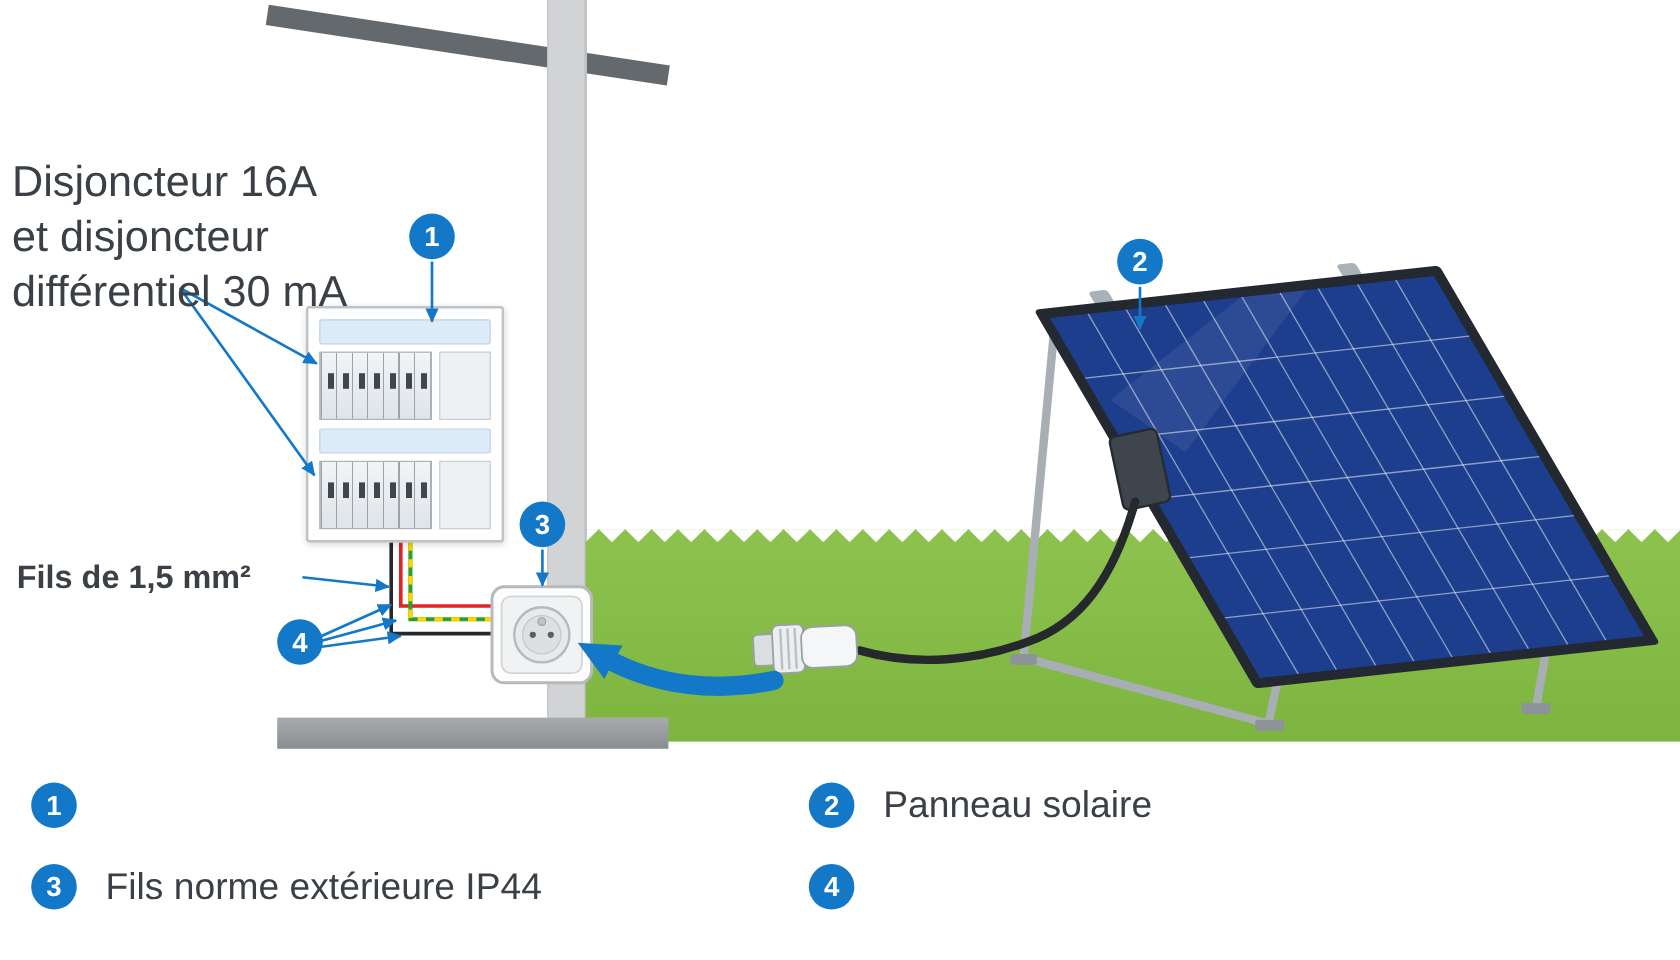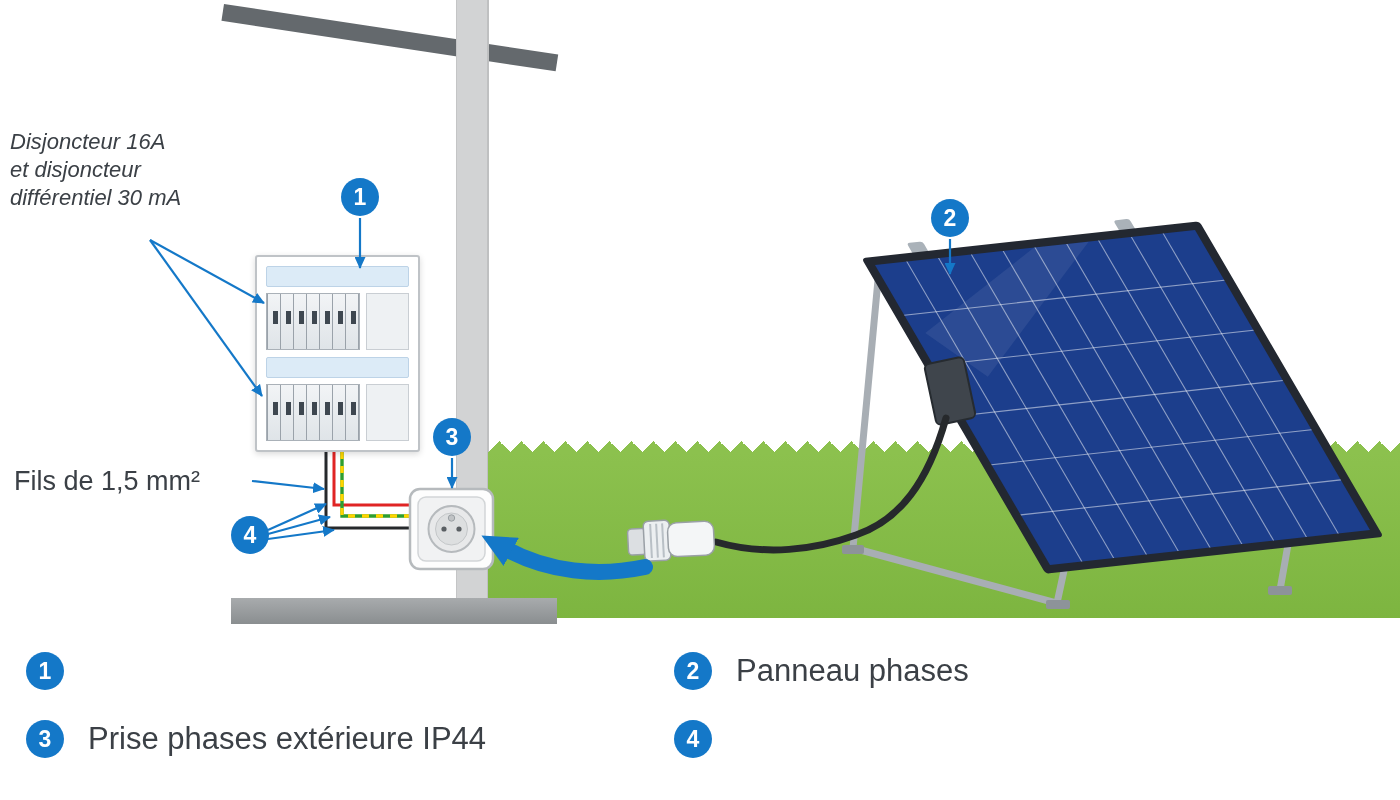--- a/index.html
+++ b/index.html
@@ -39,22 +39,22 @@
   
   .badge{position:absolute;width:38px;height:38px;border-radius:50%;background:var(--accent,#1478c8);
         color:#fff;font-weight:bold;font-size:23px;display:flex;align-items:center;justify-content:center;
         transform:translate(-50%,-50%);z-index:4;line-height:1;}
   .badge.b1{left:360px;top:197px;}
   .badge.b2{left:950px;top:218px;}
   .badge.b3{left:452px;top:437px;}
   .badge.b4{left:250px;top:535px;}
   
   .label{position:absolute;color:#3b4046;z-index:4;}
-  .label-disjoncteur{left:10px;top:128px;font-size:22px;line-height:1.28;white-space:pre-line;font-style:italic;}
-  .label-fils{left:14px;top:466px;font-size:27px;}
+  .label-disjoncteur{left:10px;top:128px;font-size:36px;line-height:1.28;white-space:pre-line;}
+  .label-fils{left:14px;top:466px;font-size:27px;font-weight:bold;}
   
   .legend{position:absolute;left:26px;top:652px;width:1360px;display:grid;
         grid-template-columns:648px auto;row-gap:30px;z-index:4;}
   .legend-item{display:flex;align-items:center;gap:24px;font-size:31px;color:#3b4046;}
   .legend-item .badge{position:static;transform:none;flex:none;}
 </style>
 </head>
 <body>
 
 <div class="canvas">
@@ -183,24 +183,24 @@
 et disjoncteur
 différentiel 30 mA</div>
   <div class="label label-fils">Fils de 1,5 mm²</div>
 
   <div class="legend">
     <div class="legend-item">
       <div class="badge">1</div>
     </div>
     <div class="legend-item">
       <div class="badge">2</div>
-      <span>Panneau phases</span>
+      <span>Panneau solaire</span>
     </div>
     <div class="legend-item">
       <div class="badge">3</div>
-      <span>Prise phases extérieure IP44</span>
+      <span>Fils norme extérieure IP44</span>
     </div>
     <div class="legend-item">
       <div class="badge">4</div>
     </div>
   </div>
 
 </div>
 
 </body></html>

